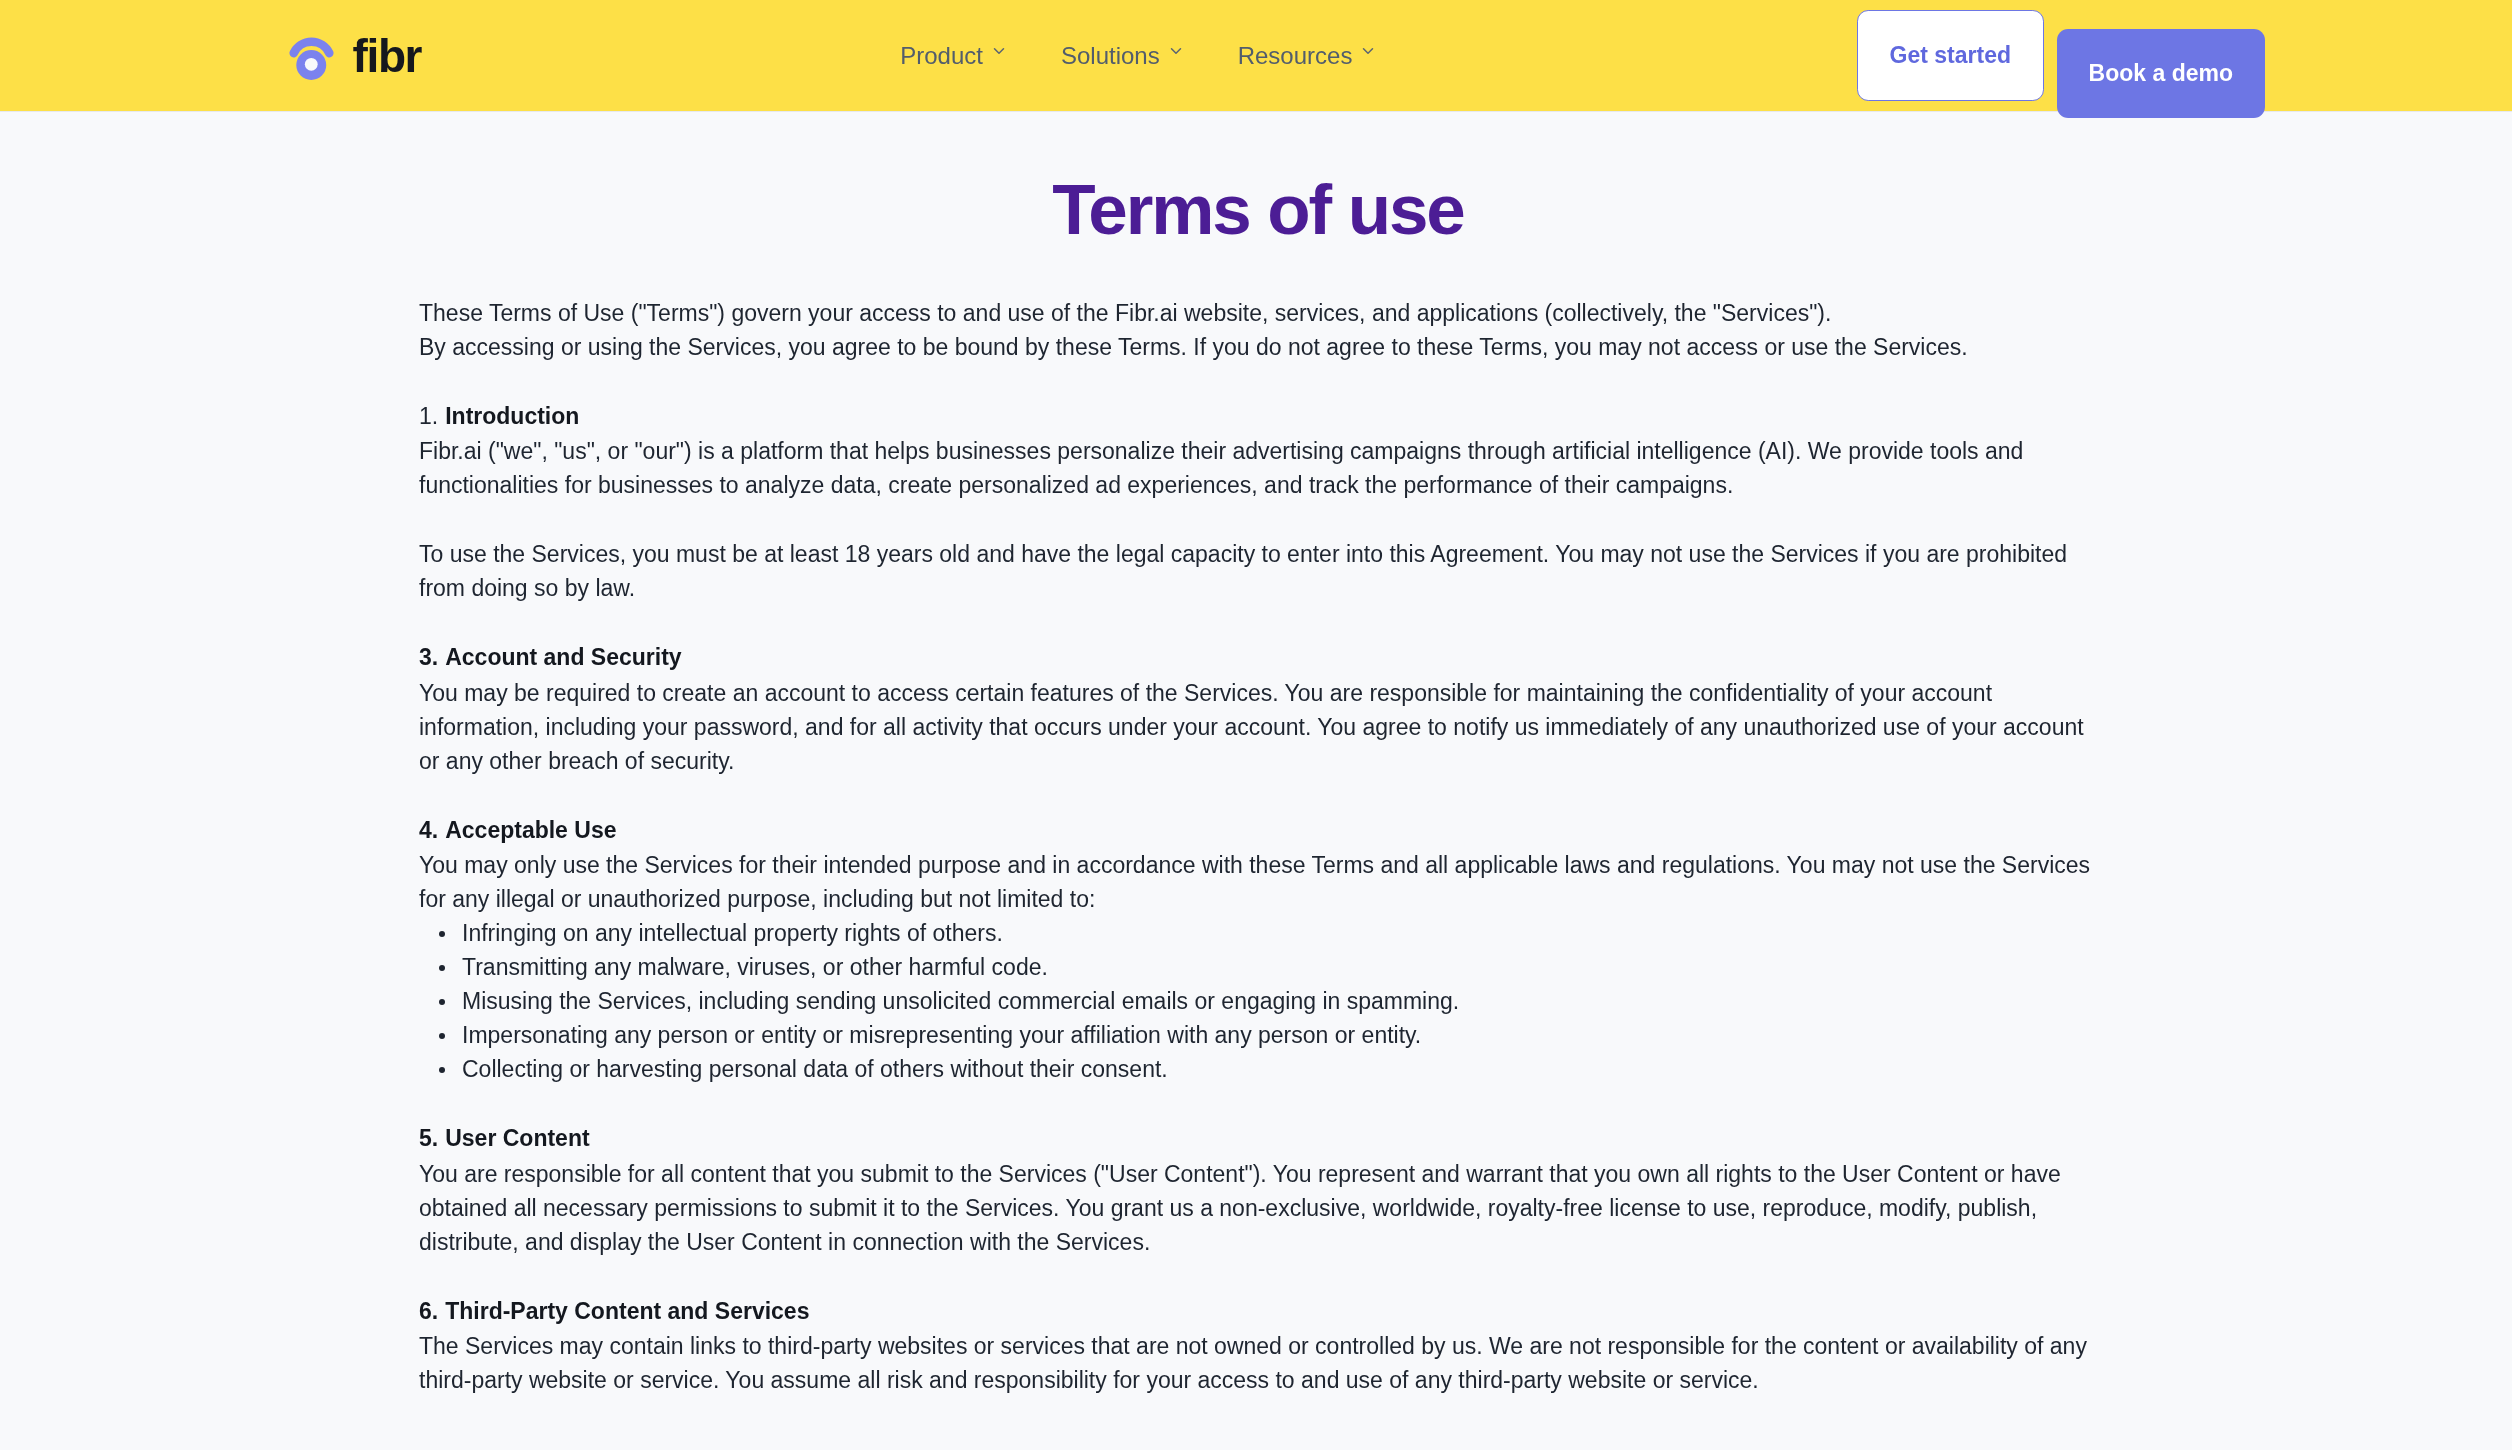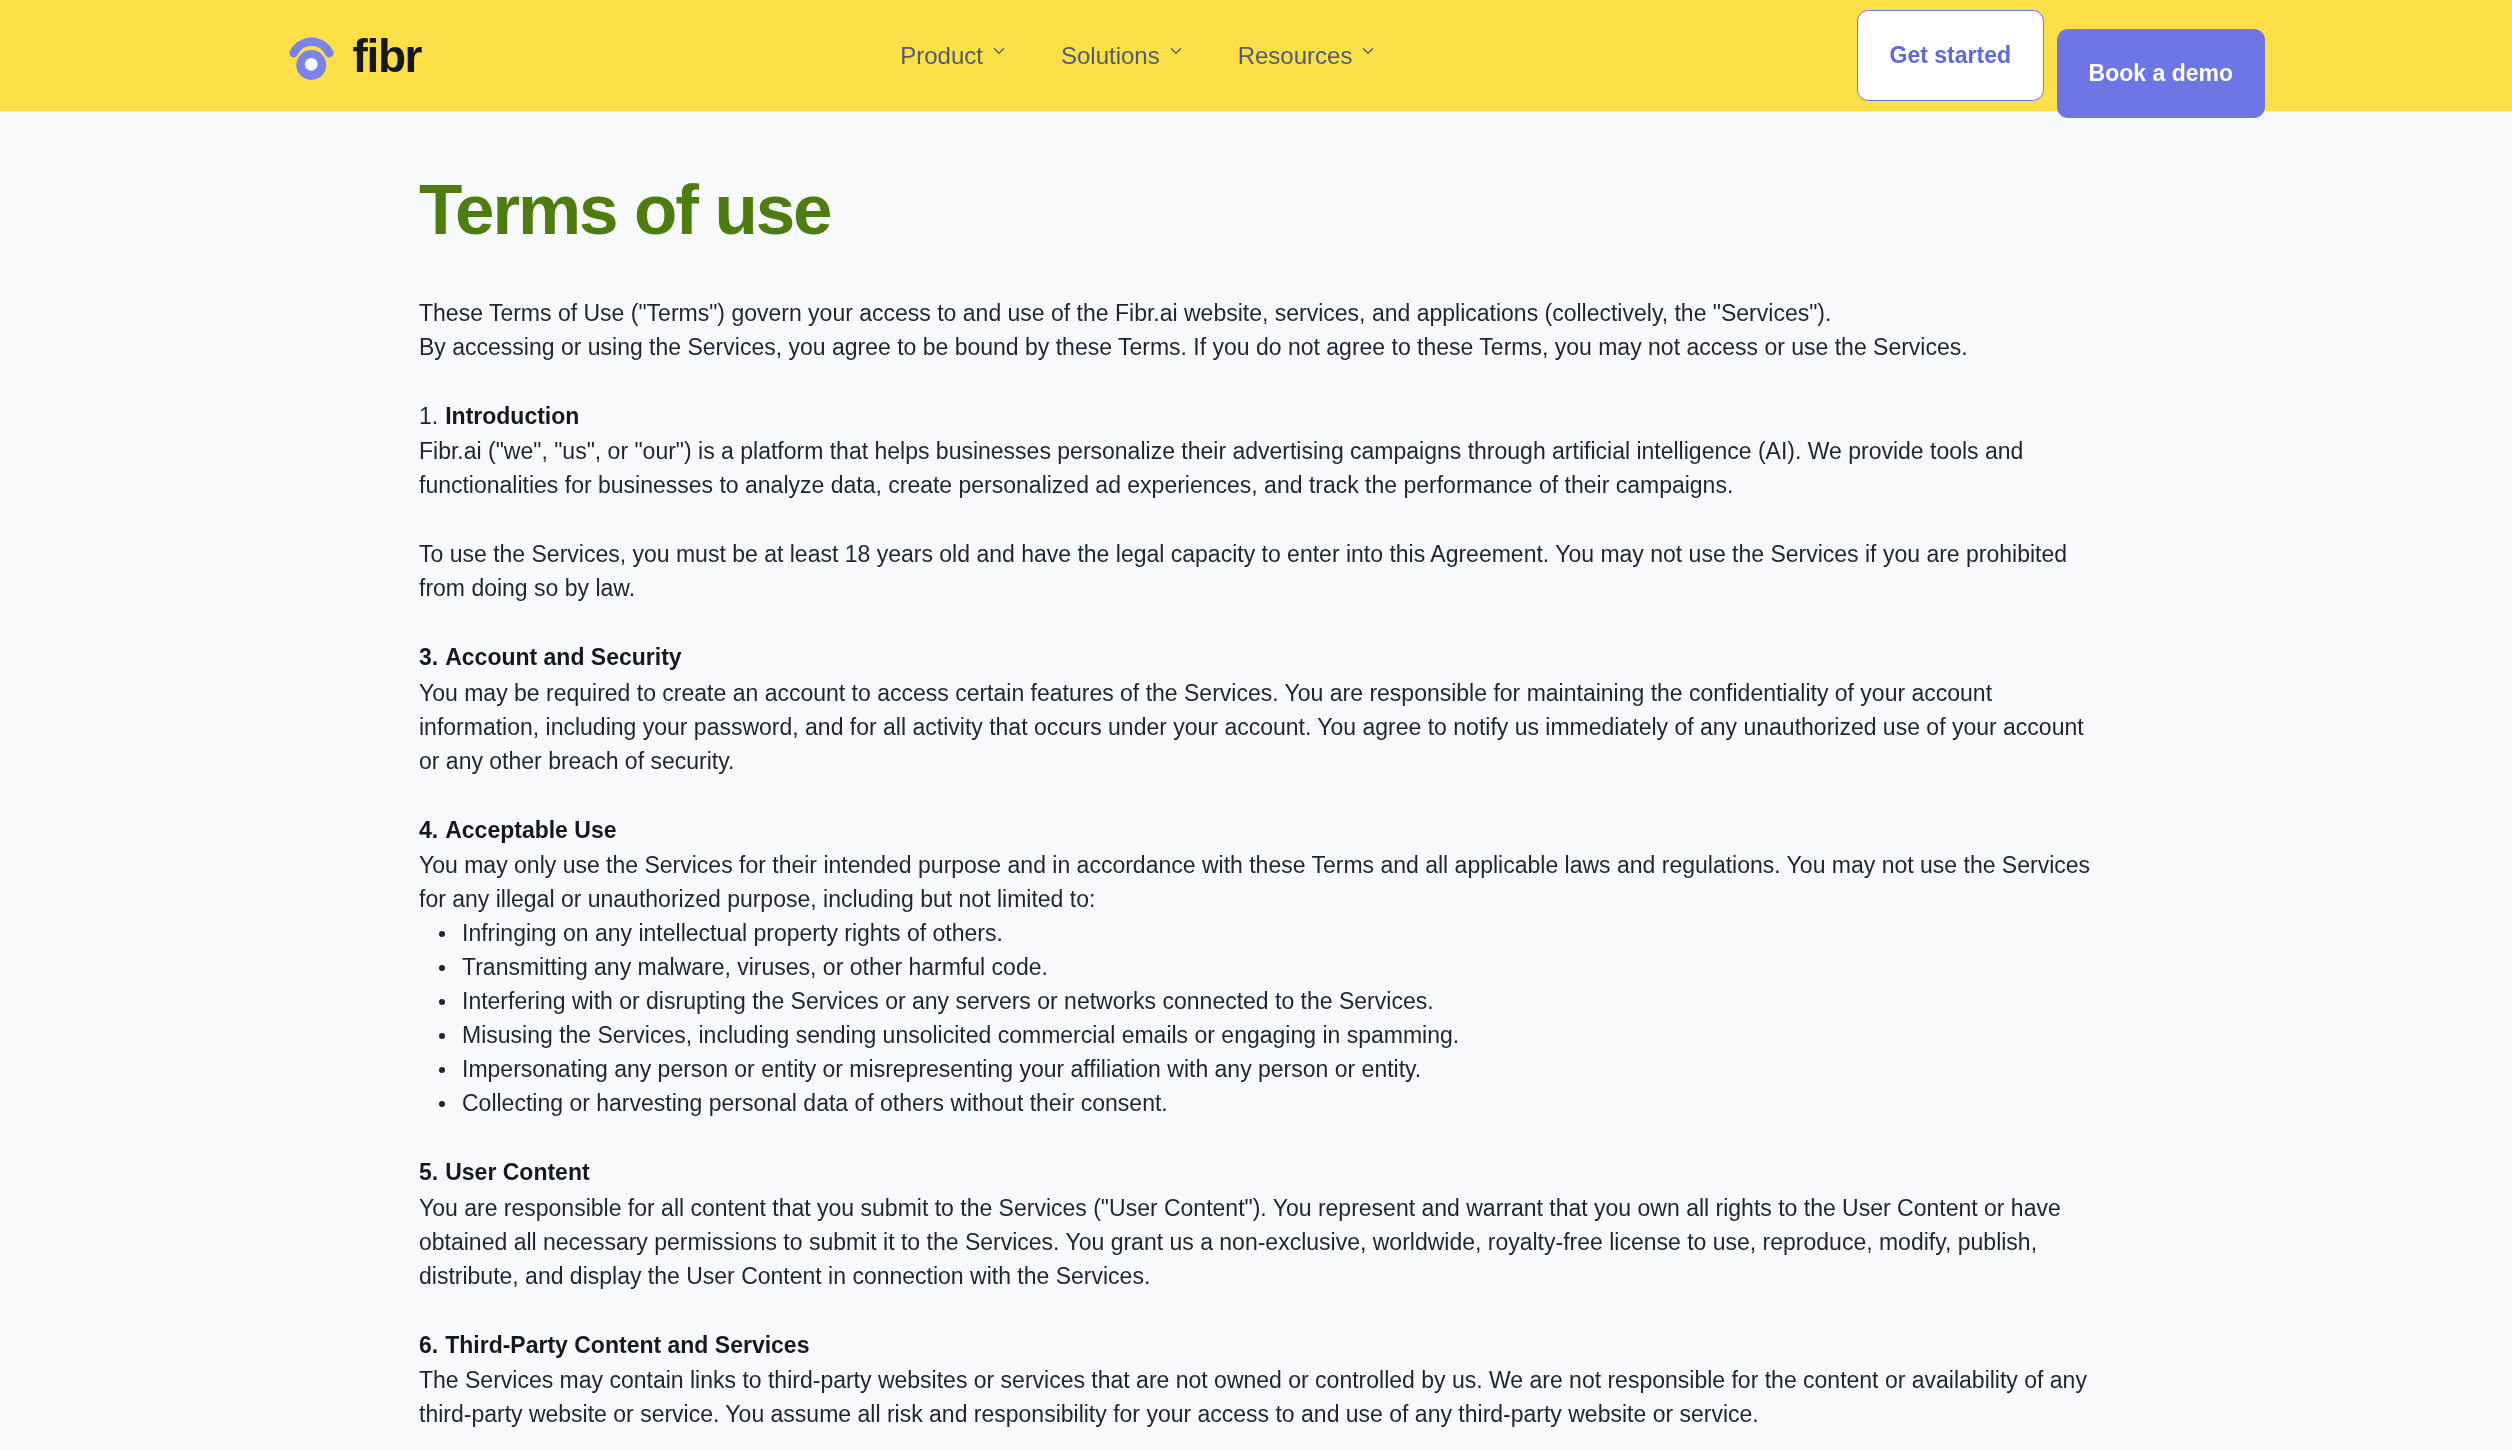--- a/index.html
+++ b/index.html
@@ -75,22 +75,23 @@
   
   .content {
     width: 1678px;
     margin-left: 419px;
     padding-top: 57px;
   }
   .page-title {
     font-size: 71px;
     font-weight: 800;
     letter-spacing: -2.1px;
-    color: #4d7c0f;
+    color: #4c1d95;
     margin-bottom: 46px;
+    text-align: center;
   }
   .content p, .content h2, .content li {
     font-size: 23px;
     line-height: 34px;
   }
   .content p { color: #1e2530; font-weight: 400; }
   .tos-section { margin-top: 35px; }
   .tos-section h2 {
     font-weight: 700;
     color: #14181f;
@@ -187,21 +188,20 @@
     <h2><span class="num">3.</span><span>Account and Security</span></h2>
     <p>You may be required to create an account to access certain features of the Services. You are responsible for maintaining the confidentiality of your account information, including your password, and for all activity that occurs under your account. You agree to notify us immediately of any unauthorized use of your account or any other breach of security.</p>
   </section>
 
   <section class="tos-section">
     <h2><span class="num">4.</span><span>Acceptable Use</span></h2>
     <p>You may only use the Services for their intended purpose and in accordance with these Terms and all applicable laws and regulations. You may not use the Services for any illegal or unauthorized purpose, including but not limited to:</p>
     <ul class="bullet-list">
       <li>Infringing on any intellectual property rights of others.</li>
       <li>Transmitting any malware, viruses, or other harmful code.</li>
-      <li>Interfering with or disrupting the Services or any servers or networks connected to the Services.</li>
       <li>Misusing the Services, including sending unsolicited commercial emails or engaging in spamming.</li>
       <li>Impersonating any person or entity or misrepresenting your affiliation with any person or entity.</li>
       <li>Collecting or harvesting personal data of others without their consent.</li>
     </ul>
   </section>
 
   <section class="tos-section">
     <h2><span class="num">5.</span><span>User Content</span></h2>
     <p>You are responsible for all content that you submit to the Services ("User Content"). You represent and warrant that you own all rights to the User Content or have obtained all necessary permissions to submit it to the Services. You grant us a non-exclusive, worldwide, royalty-free license to use, reproduce, modify, publish, distribute, and display the User Content in connection with the Services.</p>
   </section>

